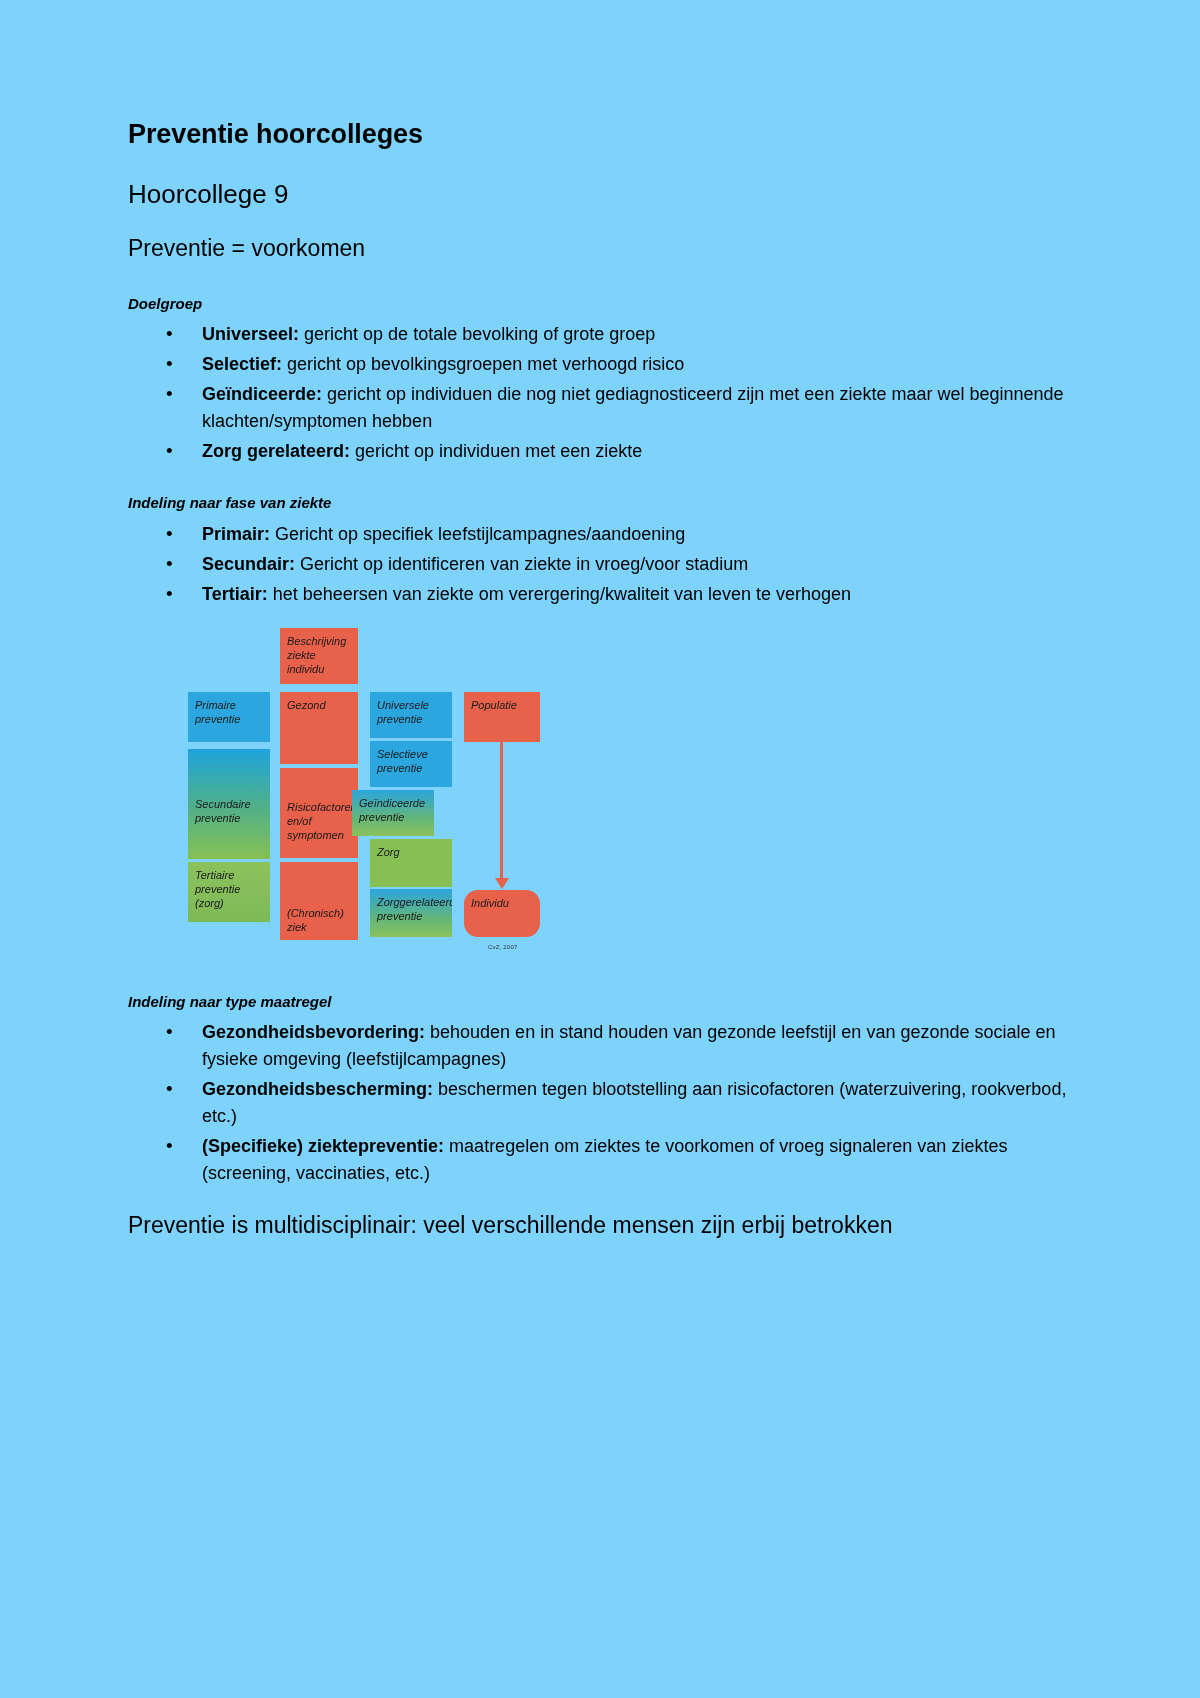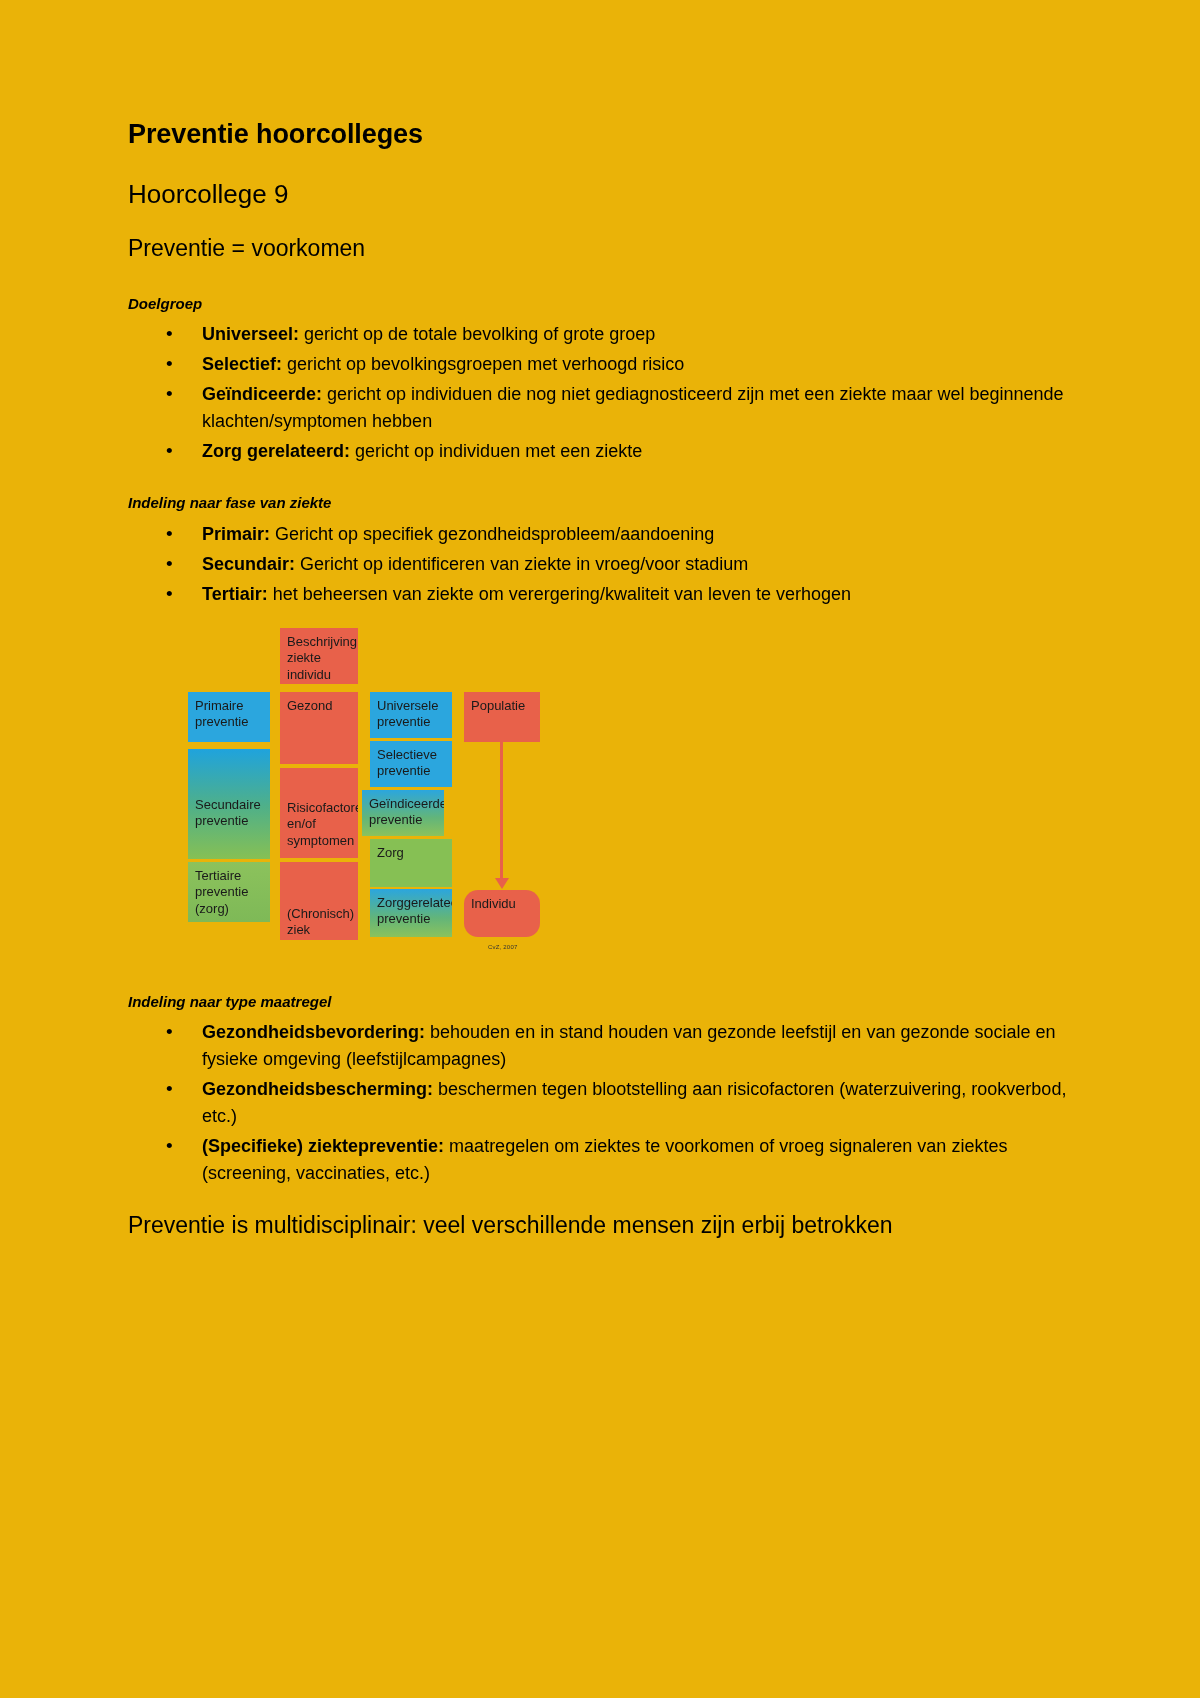--- a/index.html
+++ b/index.html
@@ -8,21 +8,21 @@
     background: #ffffff;
   }
   body {
     font-family: "Liberation Sans", sans-serif;
     color: #000000;
   }
   .page {
     position: relative;
     width: 1200px;
     height: 1698px;
-    background: #eab308;
+    background: #7dd3fc;
     overflow: hidden;
   }
   .content {
     position: absolute;
     left: 128px;
     top: 118px;
     width: 944px;
   }
   h1.doc-title {
     font-size: 27px;
@@ -84,25 +84,26 @@
     position: absolute;
     left: 50px;
     top: 0;
     width: 420px;
     height: 340px;
   }
   .dbox {
     position: absolute;
     box-sizing: border-box;
     padding: 6px 10px 0 7px;
-    font-size: 13px;
+    font-size: 11px;
     line-height: 1.28;
     color: #1a1a1a;
     overflow: hidden;
     font-family: "Liberation Sans", sans-serif;
+    font-style: italic;
   }
   .orange  { background: #e8614a; }
   .blue    { background: #2ba6de; }
   .green   { background: #86c054; }
   .blue-green { background: linear-gradient(180deg, #1fa3dd 0%, #4fb089 52%, #86c054 100%); }
   .blue-green-s { background: linear-gradient(180deg, #2ba6de 0%, #62b57a 60%, #8bc25c 100%); }
   .green-soft { background: linear-gradient(180deg, #8cc25c 0%, #7eb957 100%); }
 
   .arrow-line {
     position: absolute;
@@ -137,41 +138,41 @@
     <h3 class="section-head">Doelgroep</h3>
     <ul class="bullets">
       <li><span class="lbl">Universeel:</span><span> gericht op de totale bevolking of grote groep</span></li>
       <li><span class="lbl">Selectief:</span><span> gericht op bevolkingsgroepen met verhoogd risico</span></li>
       <li><span class="lbl">Geïndiceerde:</span><span> gericht op individuen die nog niet gediagnosticeerd zijn met een ziekte maar wel beginnende klachten/symptomen hebben</span></li>
       <li><span class="lbl">Zorg gerelateerd:</span><span> gericht op individuen met een ziekte</span></li>
     </ul>
 
     <h3 class="section-head">Indeling naar fase van ziekte</h3>
     <ul class="bullets">
-      <li><span class="lbl">Primair:</span><span> Gericht op specifiek gezondheidsprobleem/aandoening</span></li>
+      <li><span class="lbl">Primair:</span><span> Gericht op specifiek leefstijlcampagnes/aandoening</span></li>
       <li><span class="lbl">Secundair:</span><span> Gericht op identificeren van ziekte in vroeg/voor stadium</span></li>
       <li><span class="lbl">Tertiair:</span><span> het beheersen van ziekte om verergering/kwaliteit van leven te verhogen</span></li>
     </ul>
 
     <div class="diagram-wrap">
       <div class="diagram">
 
         <div class="dbox orange" style="left:102px; top:4px; width:78px; height:56px;">Beschrijving ziekte individu</div>
 
         <div class="dbox blue" style="left:10px; top:68px; width:82px; height:50px;">Primaire preventie</div>
         <div class="dbox blue-green" style="left:10px; top:125px; width:82px; height:110px; padding-top:48px;">Secundaire preventie</div>
         <div class="dbox green-soft" style="left:10px; top:238px; width:82px; height:60px;">Tertiaire preventie (zorg)</div>
 
         <div class="dbox orange" style="left:102px; top:68px; width:78px; height:72px;">Gezond</div>
         <div class="dbox orange" style="left:102px; top:144px; width:78px; height:90px; padding-top:32px;">Risicofactoren en/of symptomen</div>
         <div class="dbox orange" style="left:102px; top:238px; width:78px; height:78px; padding-top:44px;">(Chronisch) ziek</div>
 
         <div class="dbox blue" style="left:192px; top:68px; width:82px; height:46px;">Universele preventie</div>
         <div class="dbox blue" style="left:192px; top:117px; width:82px; height:46px;">Selectieve preventie</div>
-        <div class="dbox blue-green-s" style="left:184px; top:166px; width:82px; height:46px;">Geïndiceerde preventie</div>
+        <div class="dbox blue-green-s" style="left:174px; top:166px; width:82px; height:46px;">Geïndiceerde preventie</div>
         <div class="dbox green" style="left:192px; top:215px; width:82px; height:48px;">Zorg</div>
         <div class="dbox blue-green-s" style="left:192px; top:265px; width:82px; height:48px;">Zorggerelateerde preventie</div>
 
         <div class="dbox orange" style="left:286px; top:68px; width:76px; height:50px;">Populatie</div>
         <div class="arrow-line" style="left:322px; top:118px; width:3px; height:140px;"></div>
         <div class="arrow-head" style="left:317px; top:254px;"></div>
         <div class="dbox orange" style="left:286px; top:266px; width:76px; height:47px;border-radius:14px;">Individu</div>
 
         <div class="dsource" style="left:310px; top:320px;">CvZ, 2007</div>
       </div>

